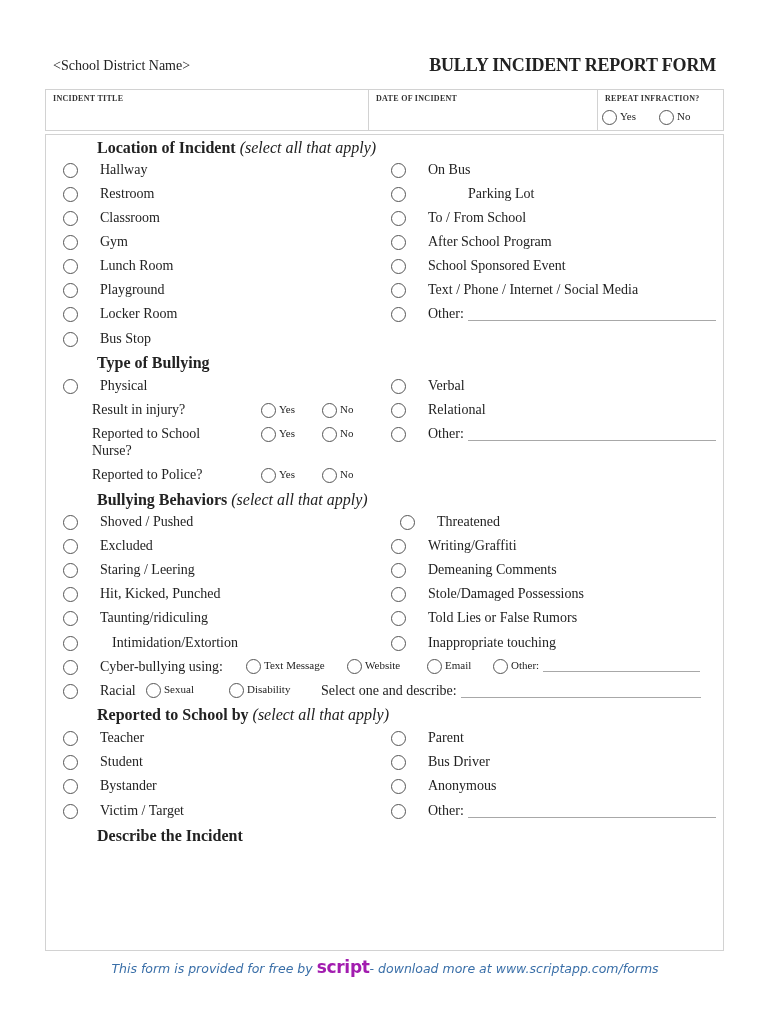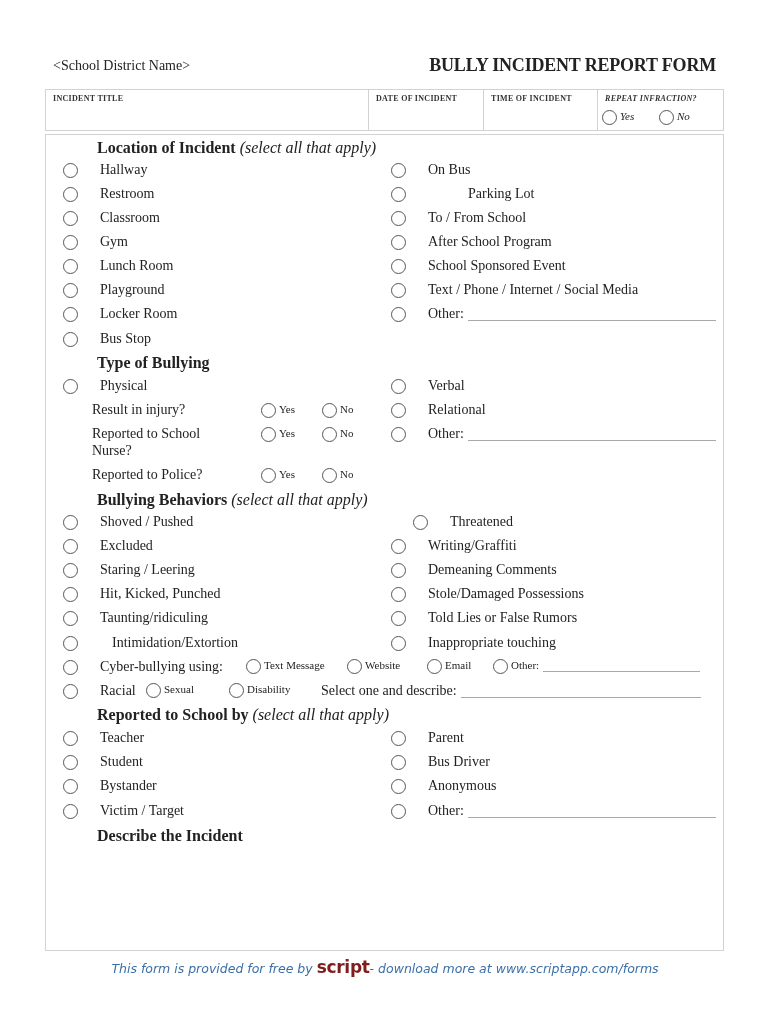--- a/index.html
+++ b/index.html
@@ -23,39 +23,36 @@
   .radio { display: inline-block; width: 13px; height: 13px; border: 1px solid #555; border-radius: 50%; box-sizing: border-box; background: #fff; }
   .radio.big { width: 15px; height: 15px; }
   .opt .lbl { margin-left: 22px; }
   .line { display: inline-block; border-bottom: 1px solid #a8a8a8; height: 12px; margin-left: 4px; }
 
   .sub { position: absolute; font-size: 14px; white-space: nowrap; }
   .yn { position: absolute; font-size: 11px; display: flex; align-items: flex-start; white-space: nowrap; }
   .yn .lbl { margin-left: 3px; }
 
   .footer { left: 0; width: 770px; top: 957px; text-align: center; font-family: "DejaVu Sans", sans-serif; font-style: italic; font-size: 12.5px; color: #3a6fa8; }
-  .footer .brand { font-style: normal; font-weight: bold; font-size: 17px; color: #7f1d1d; letter-spacing: -0.3px; }
+  .footer .brand { font-style: normal; font-weight: bold; font-size: 17px; color: #a21caf; letter-spacing: -0.3px; }
 </style>
 </head>
 <body>
 
 <div class="abs district">&lt;School District Name&gt;</div>
 <div class="abs form-title">BULLY INCIDENT REPORT FORM</div>
 
 <div class="abs hdr-box">
   <div class="hdr-cell" style="left:0;width:322px;">
     <span class="hdr-label">INCIDENT TITLE</span>
   </div>
   <div class="hdr-cell" style="left:322px;width:115px;">
     <span class="hdr-label">DATE OF INCIDENT</span>
   </div>
-  <div class="hdr-cell" style="left:437px;width:114px;">
-    <span class="hdr-label">TIME OF INCIDENT</span>
-  </div>
-  <div class="hdr-cell" style="left:551px;width:126px;font-style:italic;">
+  <div class="hdr-cell" style="left:551px;width:126px;">
     <span class="hdr-label">REPEAT INFRACTION?</span>
     <div class="yn" style="left:4px;top:20px;">
       <span class="radio big"></span>
         <span class="lbl">Yes</span>
     </div>
     <div class="yn" style="left:61px;top:20px;">
       <span class="radio big"></span>
         <span class="lbl">No</span>
     </div>
   </div>
@@ -205,21 +202,21 @@
   </div>
 <div class="opt" style="left:63px;top:610px;">
     <span class="radio big"></span>
     <span class="lbl">Taunting/ridiculing</span>
   </div>
 <div class="opt" style="left:63px;top:635px;gap:12px;">
     <span class="radio big"></span>
     <span class="lbl">Intimidation/Extortion</span>
   </div>
 
-<div class="opt" style="left:413px;top:514px;text-align:right;">
+<div class="opt" style="left:400px;top:514px;text-align:right;">
     <span class="radio big"></span>
     <span class="lbl">Threatened</span>
   </div>
 <div class="opt" style="left:391px;top:538px;">
     <span class="radio big"></span>
     <span class="lbl">Writing/Graffiti</span>
   </div>
 <div class="opt" style="left:391px;top:562px;">
     <span class="radio big"></span>
     <span class="lbl">Demeaning Comments</span>

